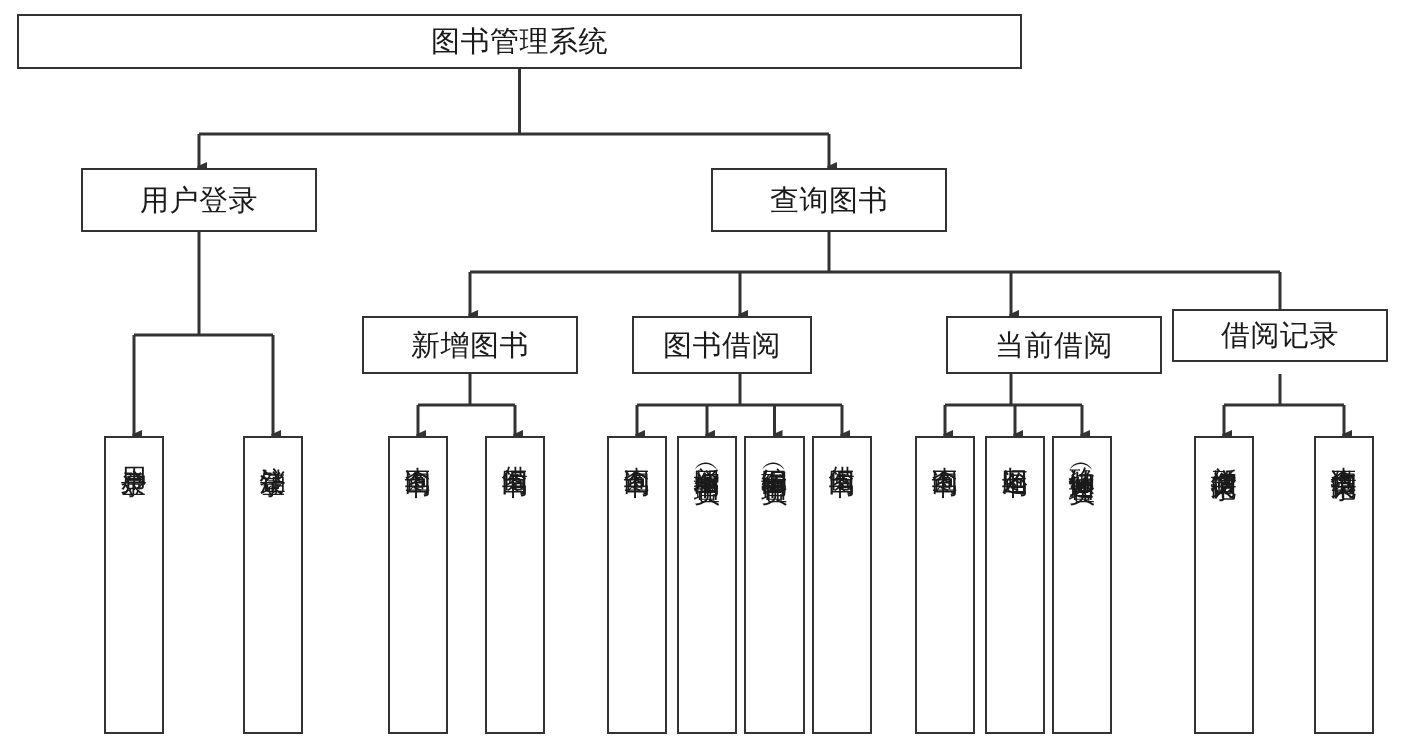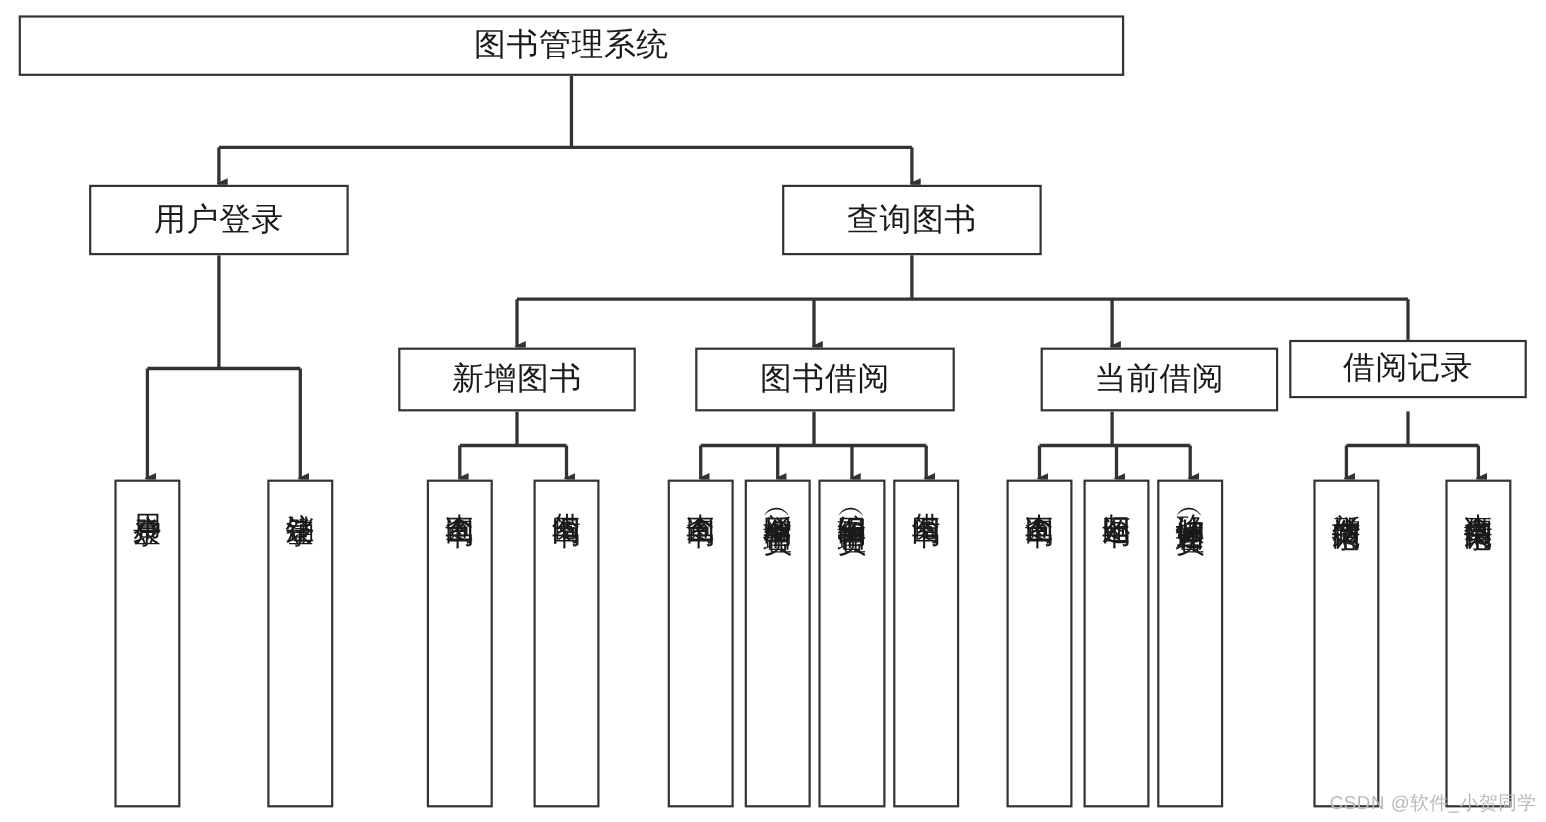--- a/index.html
+++ b/index.html
@@ -119,21 +119,21 @@
       </div>
       <div class="node horizontal" style="left: 81px; top: 168px; width: 236px; height: 64px;">
         <span class="node-label">用户登录</span>
       </div>
       <div class="node horizontal" style="left: 711px; top: 168px; width: 236px; height: 64px;">
         <span class="node-label">查询图书</span>
       </div>
       <div class="node horizontal" style="left: 362px; top: 316px; width: 216px; height: 58px;">
         <span class="node-label">新增图书</span>
       </div>
-      <div class="node horizontal" style="left: 632px; top: 316px; width: 236px; height: 58px;">
+      <div class="node horizontal" style="left: 632px; top: 316px; width: 180px; height: 58px;">
         <span class="node-label">图书借阅</span>
       </div>
       <div class="node horizontal" style="left: 903px; top: 316px; width: 216px; height: 58px; margin-left: 43px;">
         <span class="node-label">当前借阅</span>
       </div>
       <div class="node horizontal" style="left: 1172px; top: 309px; width: 216px; height: 53px;">
         <span class="node-label">借阅记录</span>
       </div>
       <div class="node vertical" style="left: 104px; top: 436px; width: 60px; height: 298px;">
         <span class="node-label">用户登录</span>
@@ -169,14 +169,13 @@
         <span class="node-label">确认归还（管理员）</span>
       </div>
       <div class="node vertical" style="left: 1194px; top: 436px; width: 60px; height: 298px;">
         <span class="node-label">新增借阅记录</span>
       </div>
       <div class="node vertical" style="left: 1314px; top: 436px; width: 60px; height: 298px;">
         <span class="node-label">查询借阅记录</span>
       </div>
     </div>
 
-  <div id="watermark">CSDN @软件_小贺同学</div>
 </div>
 
 </body></html>

